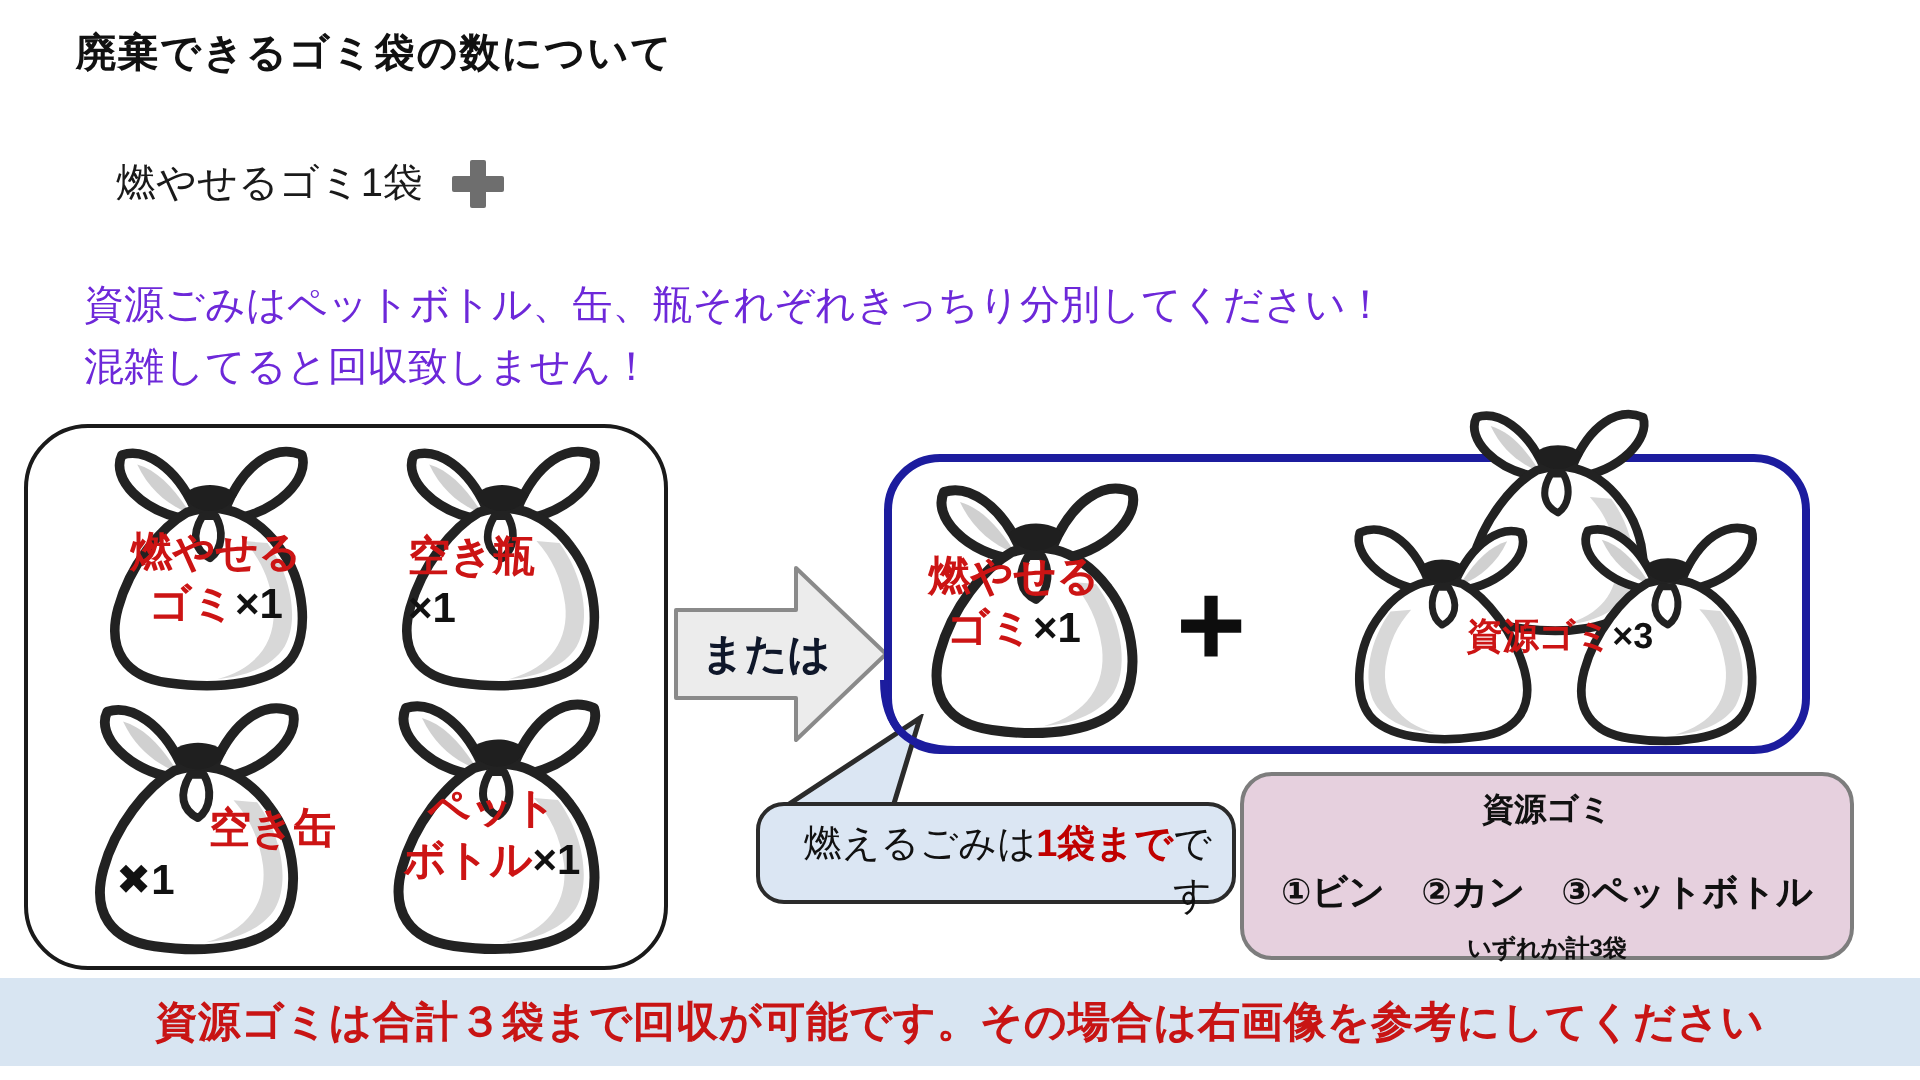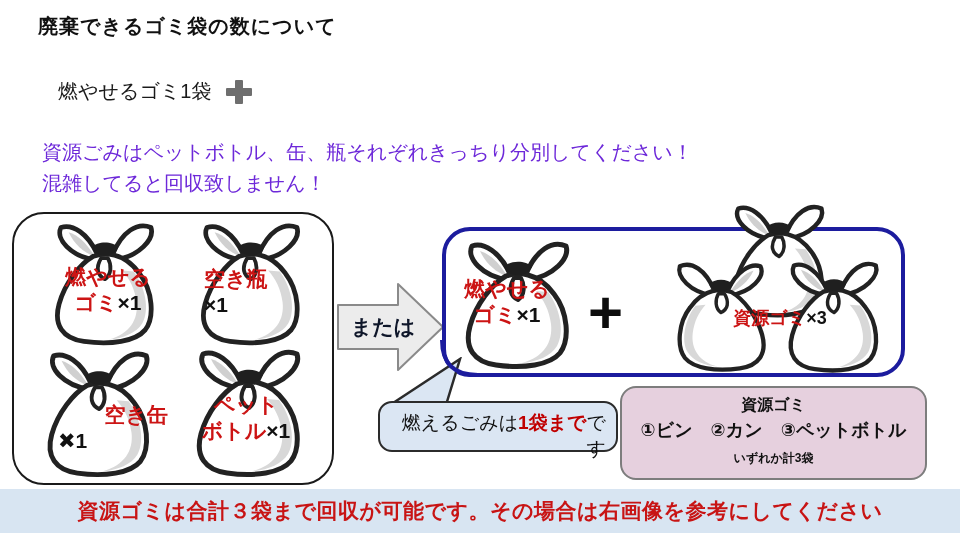--- a/index.html
+++ b/index.html
@@ -54,21 +54,21 @@
   .callout { left:359px; top:401px; width:240px; height:51px; background:#dbe6f3;
              border:2px solid #2b2b2b; border-radius:14px; text-align:right;
              font-size:19px; color:#111; padding:7px 10px 0; line-height:1.35;margin-left:19px; }
   .callout .hl { color:#c00000; font-weight:bold; }
 
   
   .pink-box { left:620px; top:386px; width:307px; height:94px; background:#e6d0de;
               border:2px solid #7d7d7d; border-radius:16px; text-align:center;
               color:#111; padding-top:7px; }
   .pink-box .row1 { font-size:16px; font-weight:bold; }
-  .pink-box .row2 { font-size:18px; font-weight:bold; margin-top:2px; }
+  .pink-box .row2 { font-size:18px; font-weight:bold; margin-top:18px; }
   .pink-box .row3 { font-size:12px; font-weight:bold; margin-top:8px; }
 
   
   .banner { left:0; top:489px; width:960px; height:44px; background:#d8e5f2;
             display:flex; align-items:center; justify-content:center;font-family:Liberation Serif, serif; }
   .banner span { font-size:21px; font-weight:bold; color:#c81414; letter-spacing:0.5px; }
 </style>
 </head>
 <body>
 

